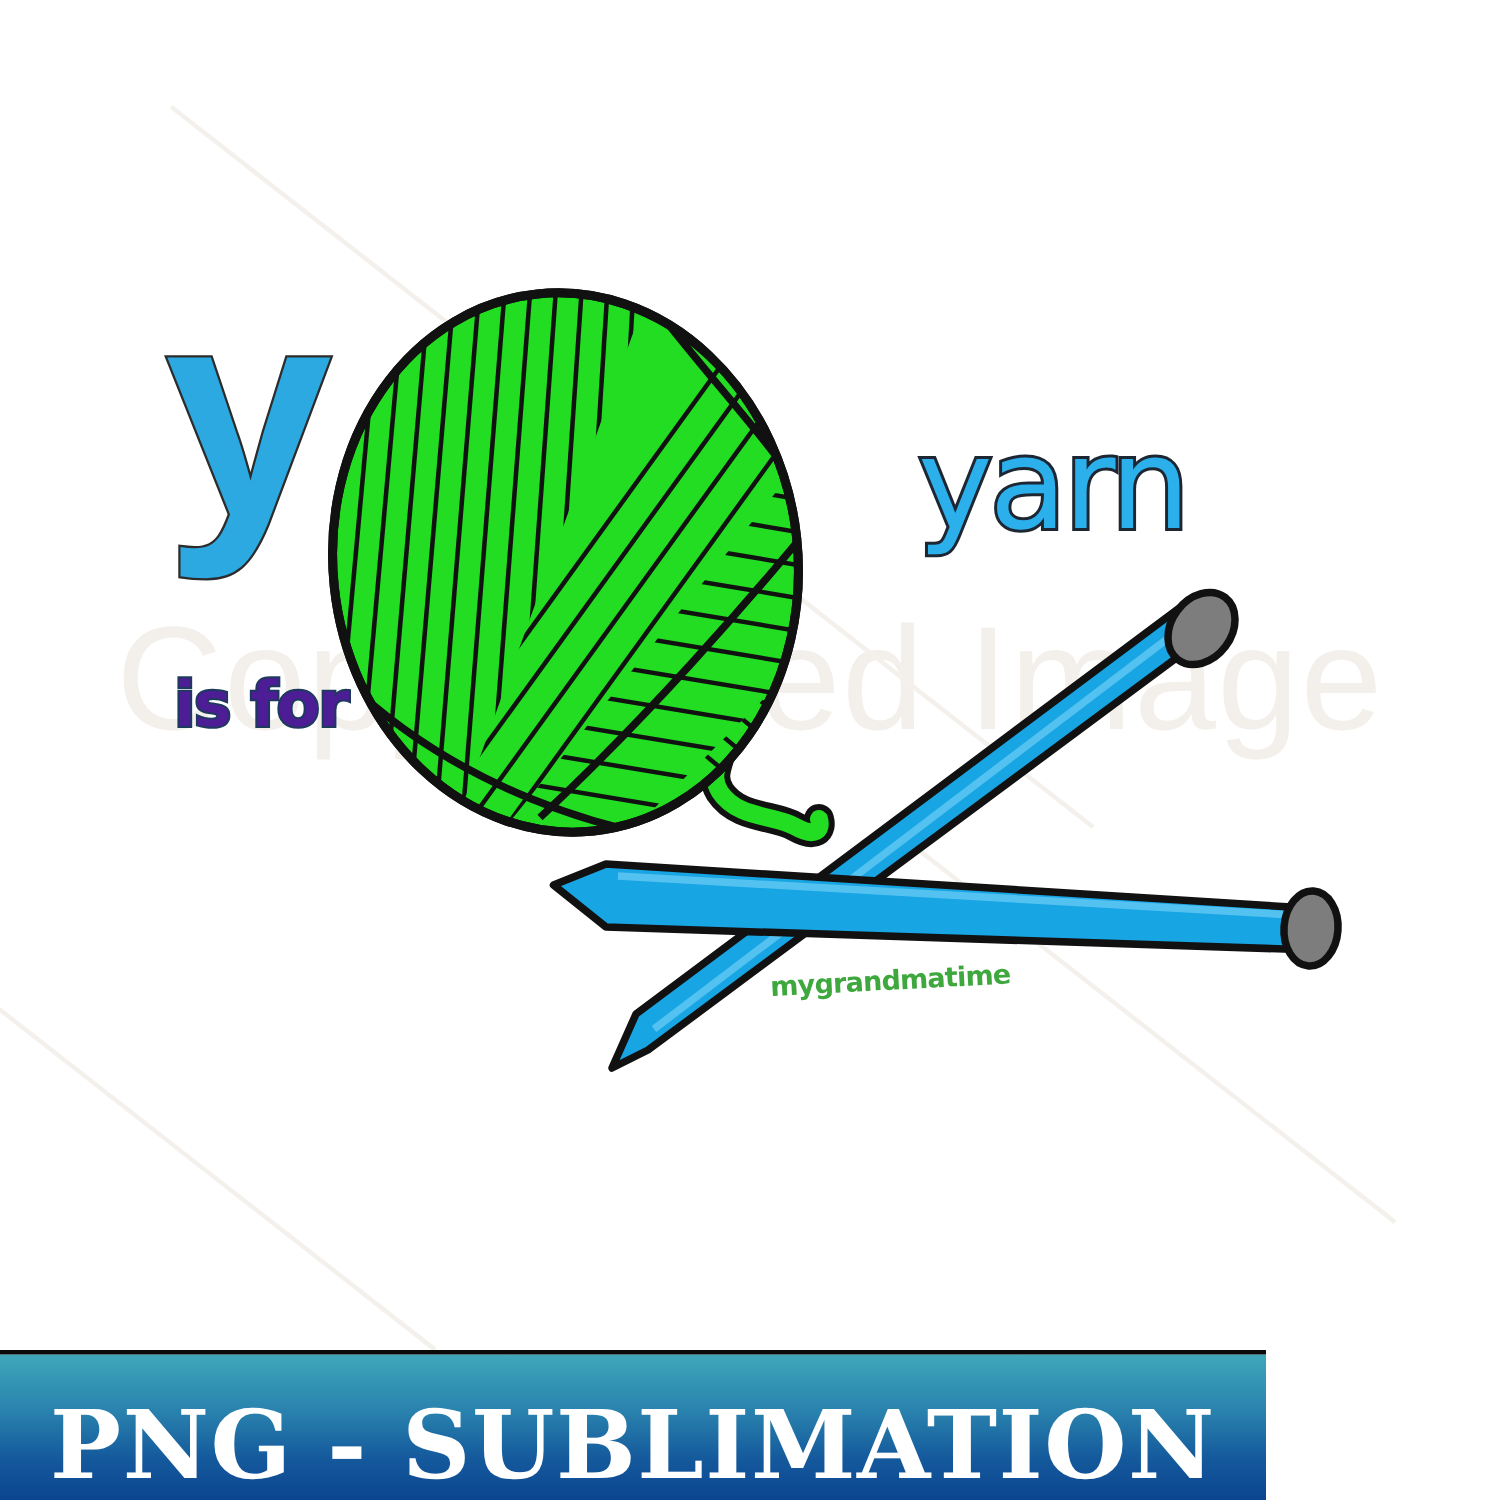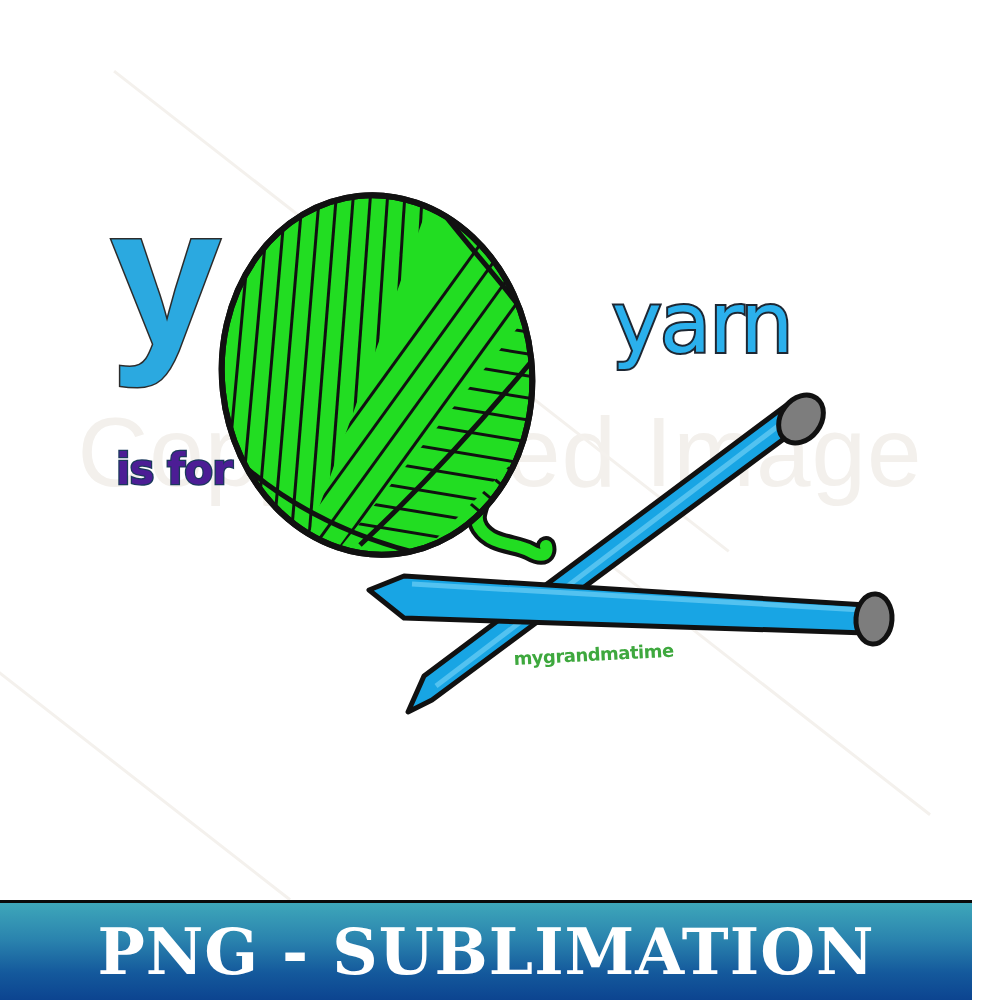--- a/index.html
+++ b/index.html
@@ -109,27 +109,27 @@
     transform: rotate(-3deg);
     transform-origin: 0 0;
     user-select: none;
   }
 
   
   #bottom-banner {
     position: absolute;
     left: 0;
     top: 900px;
-    width: 972px;
+    width: 844px;
     height: 100px;
     background: linear-gradient(to bottom, #3EA7BA 0%, #2A83AE 38%, #14599C 72%, #0C4490 100%);
     border-top: 3px solid #0a0a0a;
     box-sizing: border-box;
     display: flex;
-    align-items: center;
+    align-items: flex-end;
     justify-content: center;
   }
   #banner-label {
     font-family: "DejaVu Serif", serif;
     font-size: 63px;
     font-weight: 700;
     color: #ffffff;
     letter-spacing: 1px;
     white-space: nowrap;
     user-select: none;

